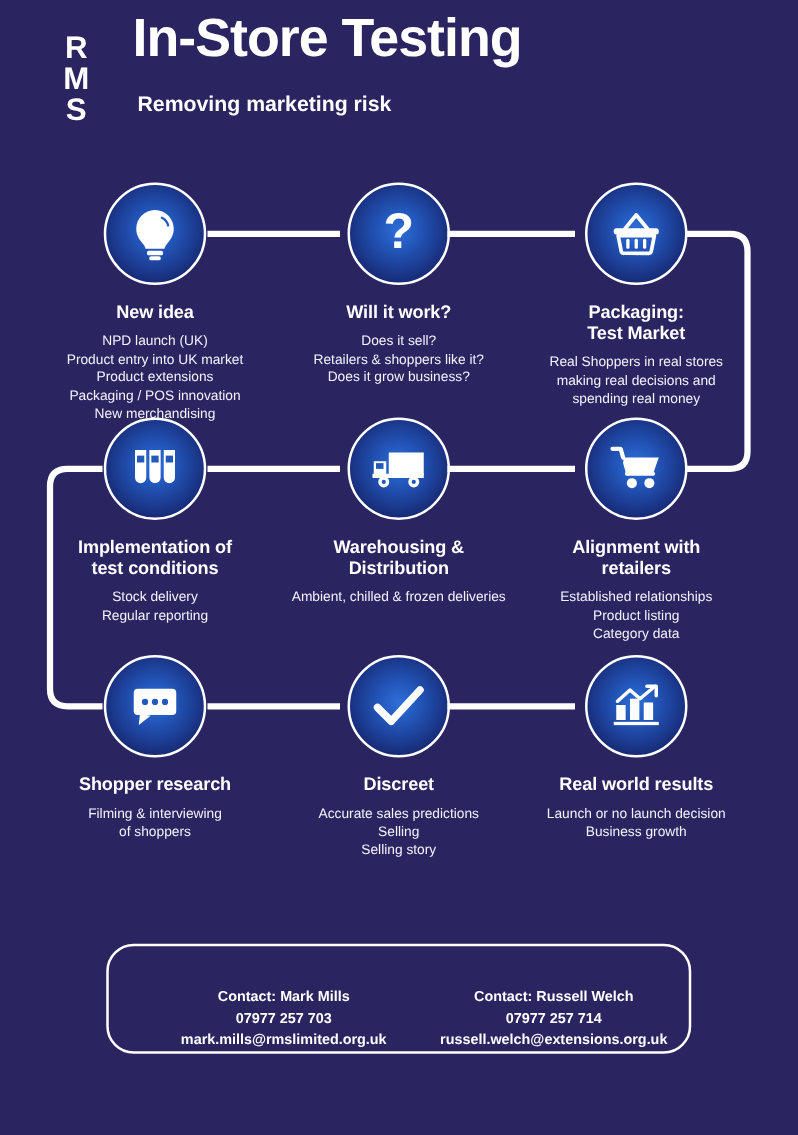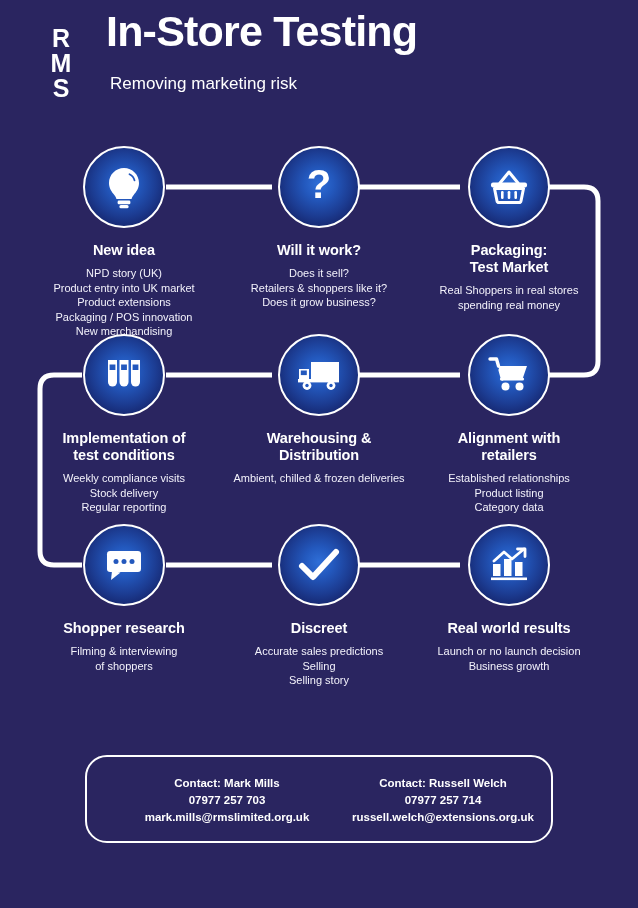--- a/index.html
+++ b/index.html
@@ -44,21 +44,21 @@
     font-weight: bold;
     letter-spacing: -0.8px;
     line-height: 50px;
     white-space: nowrap;
   }
   .subtitle {
     position: absolute;
     left: 110px;
     top: 74px;
     font-size: 17px;
-    font-weight: normal;
+    font-weight: bold;
     letter-spacing: 0px;
     white-space: nowrap;
   }
 
   
   .flow {
     position: absolute;
     left: 0; top: 128px;
     width: 638px;
     height: 600px;
@@ -121,21 +121,21 @@
     top: 755px;
     width: 468px;
     height: 88px;
     border: 2.5px solid #ffffff;
     border-radius: 22px;
     box-sizing: border-box;
   }
   .contact-cols {
     display: flex;
     height: 100%;
-    align-items: center;
+    align-items: flex-end;
     justify-content: center;
     padding-top: 2px;
     box-sizing: border-box;
     padding-left: 32px;
   }
   .contact-col {
     width: 218px;
     text-align: center;
     font-size: 11.5px;
     font-weight: bold;
@@ -181,21 +181,21 @@
           <path d="M20 3 C11.7 3 5 9.7 5 18 c0 5.6 2.9 9 5.3 12 1.1 1.4 1.9 2.6 2.1 4 h15.2 c0.2-1.4 1-2.6 2.1-4 2.4-3 5.3-6.4 5.3-12 C35 9.7 28.3 3 20 3 Z" fill="#ffffff"></path>
           <rect x="13.6" y="35.6" width="12.8" height="3.6" rx="1.3" fill="#ffffff"></rect>
           <rect x="15.4" y="40" width="9.2" height="3.2" rx="1.5" fill="#ffffff"></rect>
           <path d="M25.5 9.2 c2.6 1.3 4.4 3.4 5 6.2" stroke="#2358bd" stroke-width="1.8" fill="none" stroke-linecap="round"></path>
         </svg>
       </span>
     </div>
     <div class="node-text">
       <div class="node-title">New idea</div>
       <div class="node-body">
-        <div>NPD story (UK)</div>
+        <div>NPD launch (UK)</div>
         <div>Product entry into UK market</div>
         <div>Product extensions</div>
         <div>Packaging / POS innovation</div>
         <div>New merchandising</div>
       </div>
     </div>
   </div>
 
   <div class="node" style="left:224px; top:18px;">
     <div class="circle">
@@ -228,20 +228,21 @@
         </svg>
       </span>
     </div>
     <div class="node-text">
       <div class="node-title">
         <div>Packaging:</div>
         <div>Test Market</div>
       </div>
       <div class="node-body">
         <div>Real Shoppers in real stores</div>
+        <div>making real decisions and</div>
         <div>spending real money</div>
       </div>
     </div>
   </div>
 
   <div class="node" style="left:29px; top:206px;">
     <div class="circle">
       <span>
         <svg width="42" height="38" viewBox="0 0 42 38">
           <g fill="#ffffff">
@@ -256,21 +257,20 @@
           </g>
         </svg>
       </span>
     </div>
     <div class="node-text">
       <div class="node-title">
         <div>Implementation of</div>
         <div>test conditions</div>
       </div>
       <div class="node-body">
-        <div>Weekly compliance visits</div>
         <div>Stock delivery</div>
         <div>Regular reporting</div>
       </div>
     </div>
   </div>
 
   <div class="node" style="left:224px; top:206px;">
     <div class="circle">
       <span>
         <svg width="46" height="34" viewBox="0 0 46 34">

